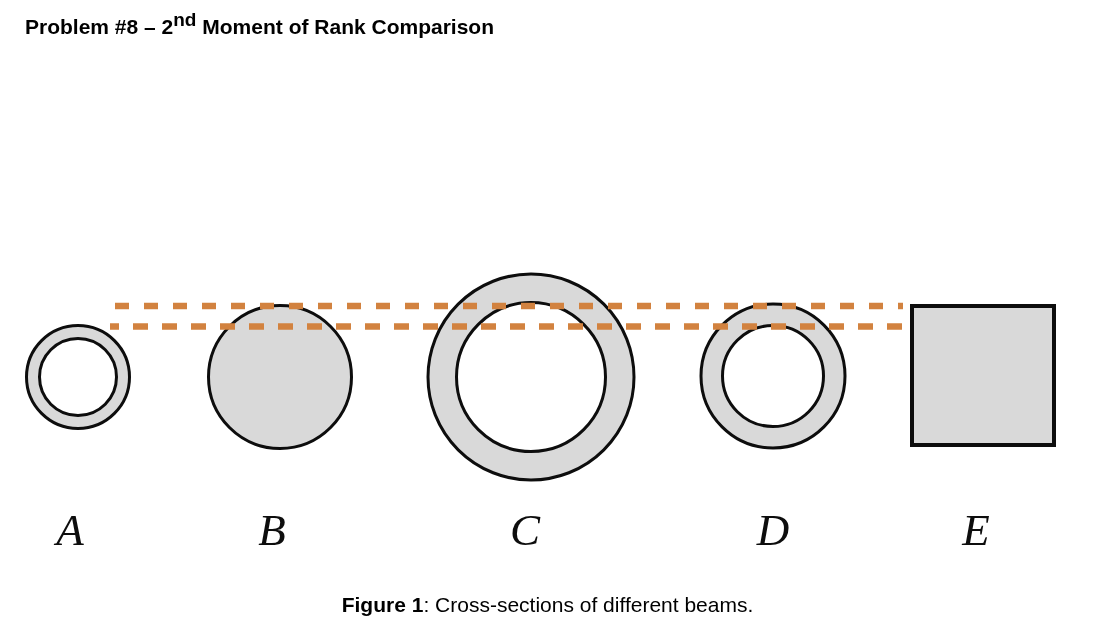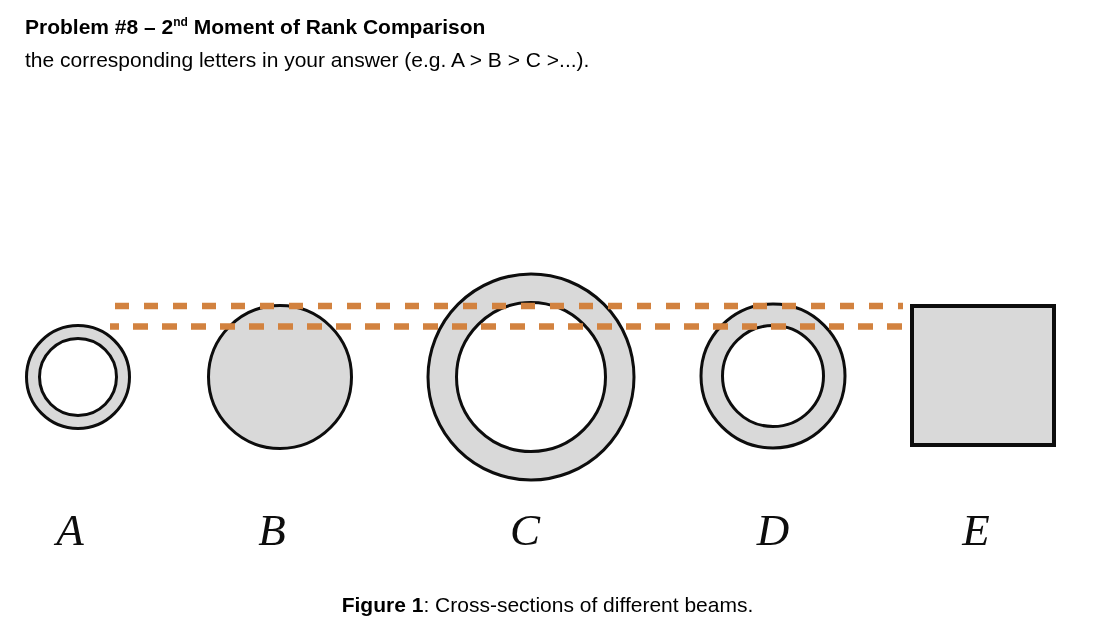--- a/index.html
+++ b/index.html
@@ -13,21 +13,21 @@
   }
   .header {
     position: absolute;
     left: 25px; top: 10px;
     font-size: 21px;
     line-height: 33px;
     white-space: nowrap;
   }
   .header .title-line { font-weight: 700; }
   .header sup.ord {
-    font-size: 12px;
+    font-size: 19px;
     font-weight: 700;
     vertical-align: super;
     line-height: 0;
   }
   #fig-svg { position: absolute; left: 0; top: 0; }
   .fig-label {
     position: absolute;
     top: 508px;
     transform: translateX(-50%);
     font-family: "Liberation Serif", serif;
@@ -45,21 +45,20 @@
     color: #000000;
     margin-left: 16px;
   }
   .caption .cap-bold { font-weight: 700; }
 </style>
 </head>
 <body>
 
 <div class="header">
   <div class="title-line"><span>Problem #8 – 2</span><sup class="ord">nd</sup><span> Moment of Rank Comparison</span></div>
-  <div>the corresponding letters in your answer (e.g. A &gt; B &gt; C &gt;...).</div>
 </div>
 
 <svg id="fig-svg" width="1096" height="638" viewBox="0 0 1096 638">
     <g>
       <circle cx="78" cy="377" r="51.5" fill="#d9d9d9" stroke="#0d0d0d" stroke-width="3"></circle>
       <circle cx="78" cy="377" r="38.5" fill="#ffffff" stroke="#0d0d0d" stroke-width="3"></circle>
     </g>
     <g>
       <circle cx="280" cy="377" r="71.5" fill="#d9d9d9" stroke="#0d0d0d" stroke-width="3"></circle>
     </g>

